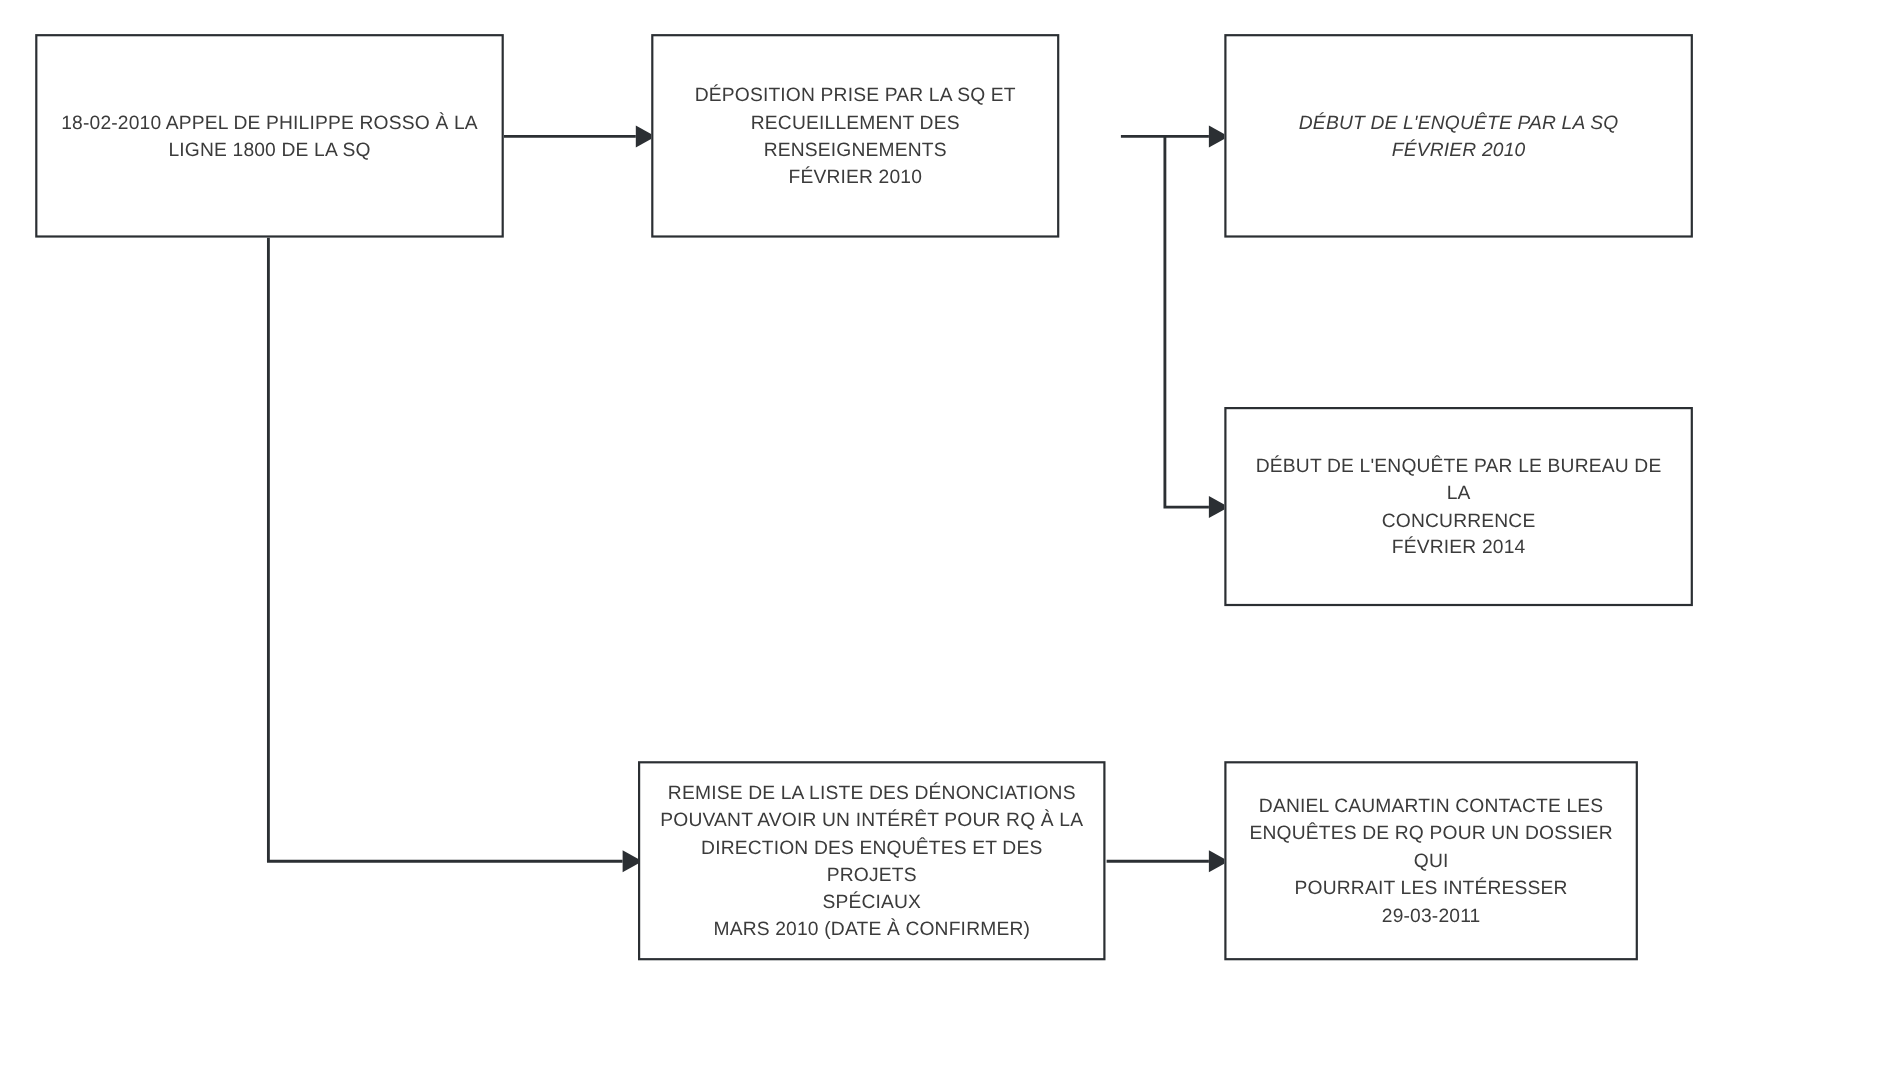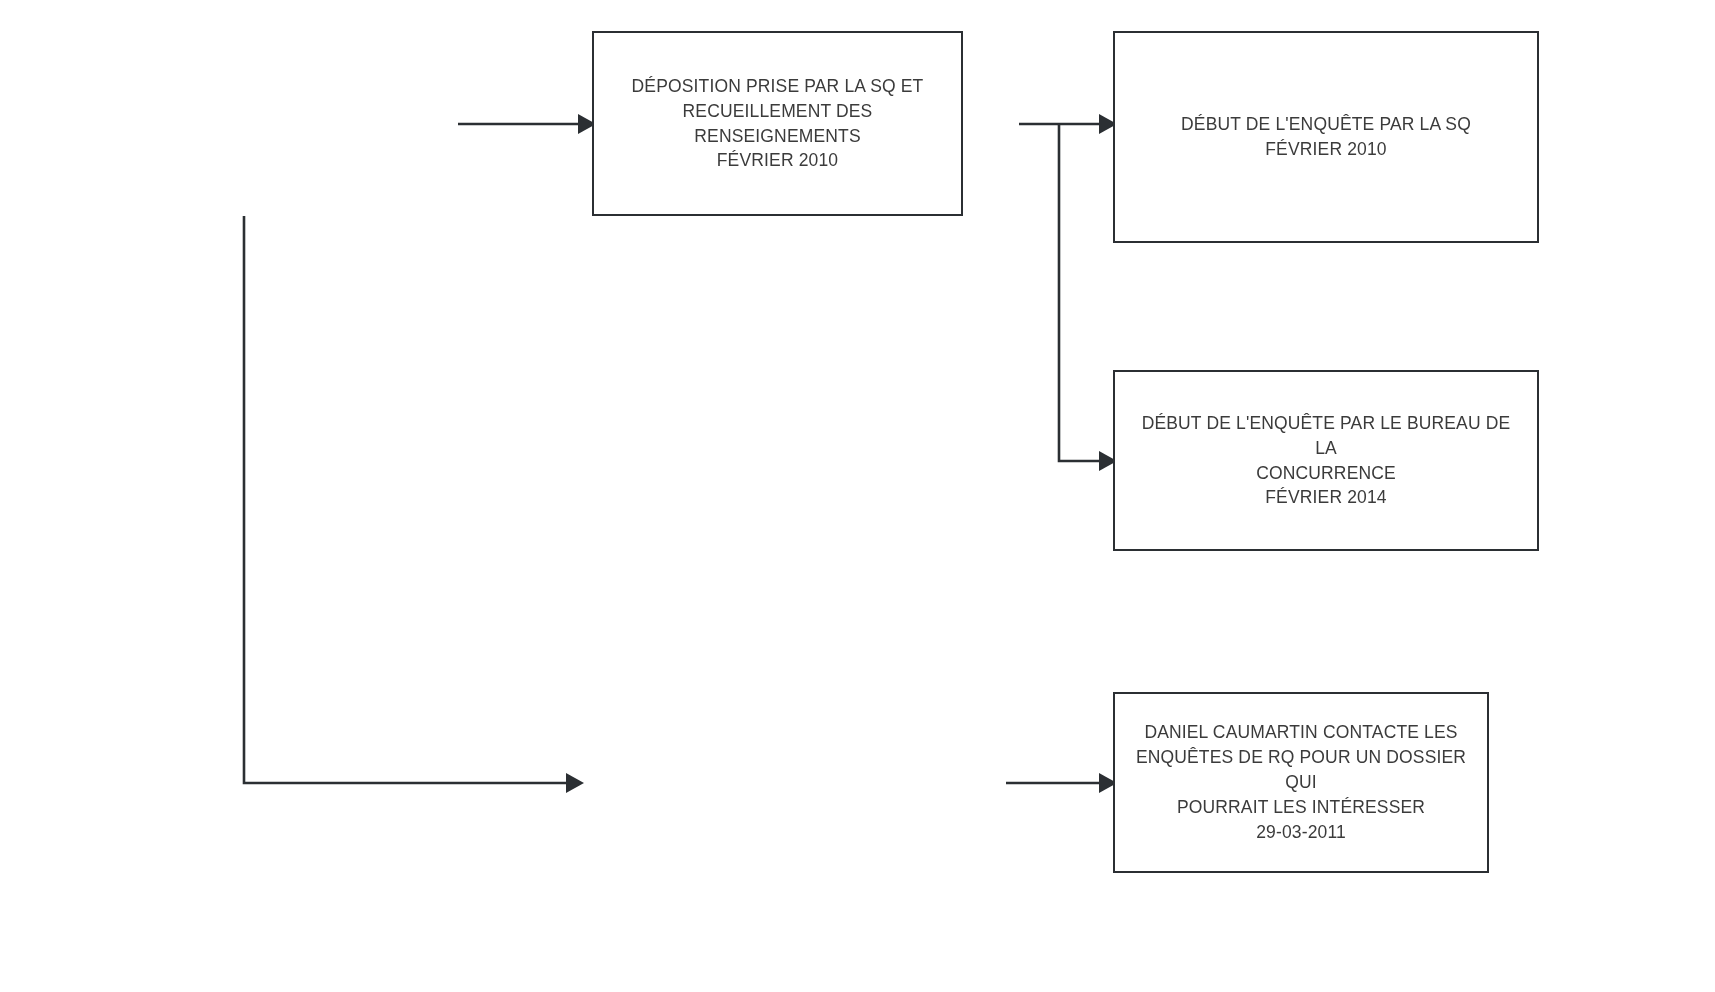--- a/index.html
+++ b/index.html
@@ -74,38 +74,49 @@
     <g>
       <path class="edge-path" d="M 244 216 L 244 783 L 566 783"></path>
       <polygon class="edge-head" points="566,773 584,783 566,793"></polygon>
     </g>
     <g>
       <path class="edge-path" d="M 1006 783 L 1099 783"></path>
       <polygon class="edge-head" points="1099,773 1117,783 1099,793"></polygon>
     </g>
   </svg>
 
+  <div class="node" style="left: 32px; top: 31px; width: 426px; height: 185px;">
+    <span>18-02-2010 APPEL DE PHILIPPE ROSSO À LA
+LIGNE 1800 DE LA SQ</span>
+  </div>
 
   <div class="node" style="left: 592px; top: 31px; width: 371px; height: 185px;">
     <span>DÉPOSITION PRISE PAR LA SQ ET
 RECUEILLEMENT DES RENSEIGNEMENTS
 FÉVRIER 2010</span>
   </div>
 
-  <div class="node" style="left: 1113px; top: 31px; width: 426px; height: 212px;">
+  <div class="node" style="left: 1113px; top: 31px; width: 426px; height: 185px; font-style: italic;">
     <span>DÉBUT DE L'ENQUÊTE PAR LA SQ
 FÉVRIER 2010</span>
   </div>
 
   <div class="node" style="left: 1113px; top: 370px; width: 426px; height: 181px;">
     <span>DÉBUT DE L'ENQUÊTE PAR LE BUREAU DE LA
 CONCURRENCE
 FÉVRIER 2014</span>
   </div>
 
+  <div class="node" style="left: 580px; top: 692px; width: 425px; height: 181px;">
+    <span>REMISE DE LA LISTE DES DÉNONCIATIONS
+POUVANT AVOIR UN INTÉRÊT POUR RQ À LA
+DIRECTION DES ENQUÊTES ET DES PROJETS
+SPÉCIAUX
+MARS 2010 (DATE À CONFIRMER)</span>
+  </div>
 
   <div class="node" style="left: 1113px; top: 692px; width: 376px; height: 181px;">
     <span>DANIEL CAUMARTIN CONTACTE LES
 ENQUÊTES DE RQ POUR UN DOSSIER QUI
 POURRAIT LES INTÉRESSER
 29-03-2011</span>
   </div>
 
 </div>
 

